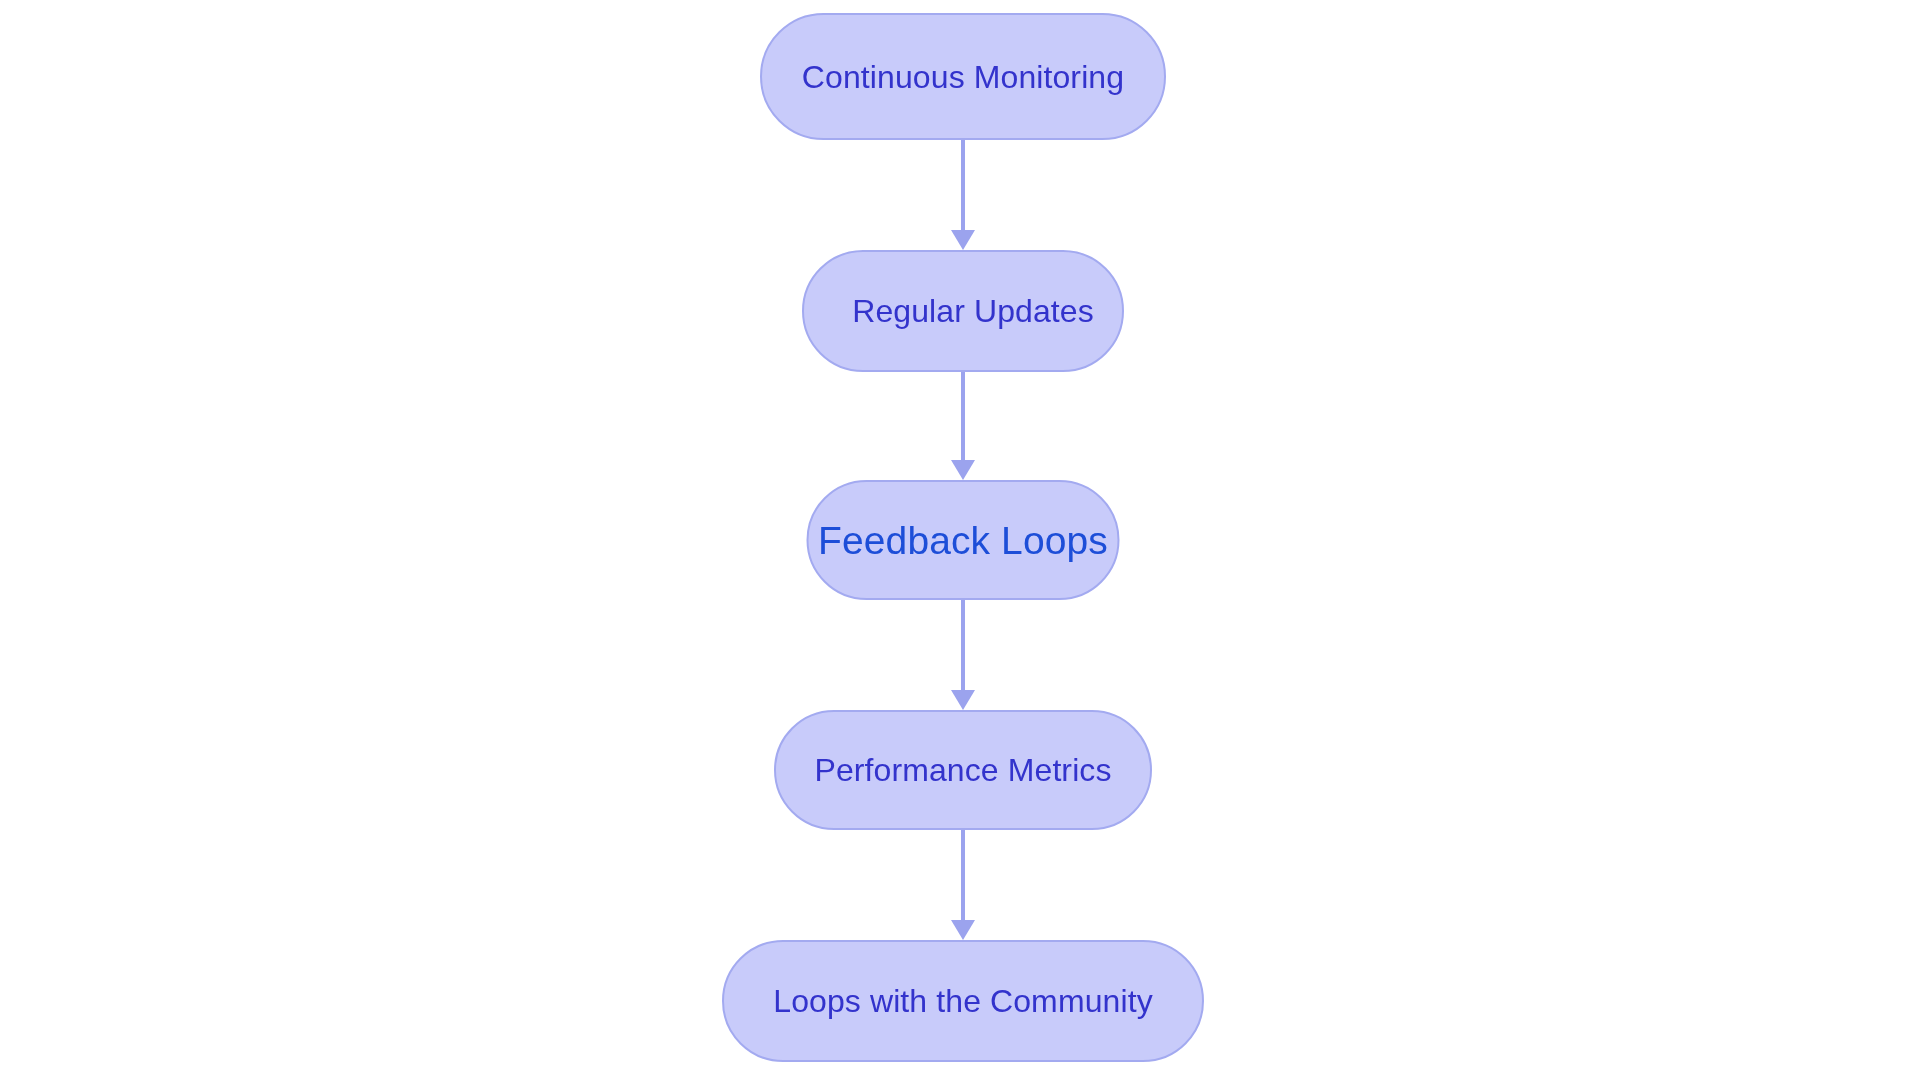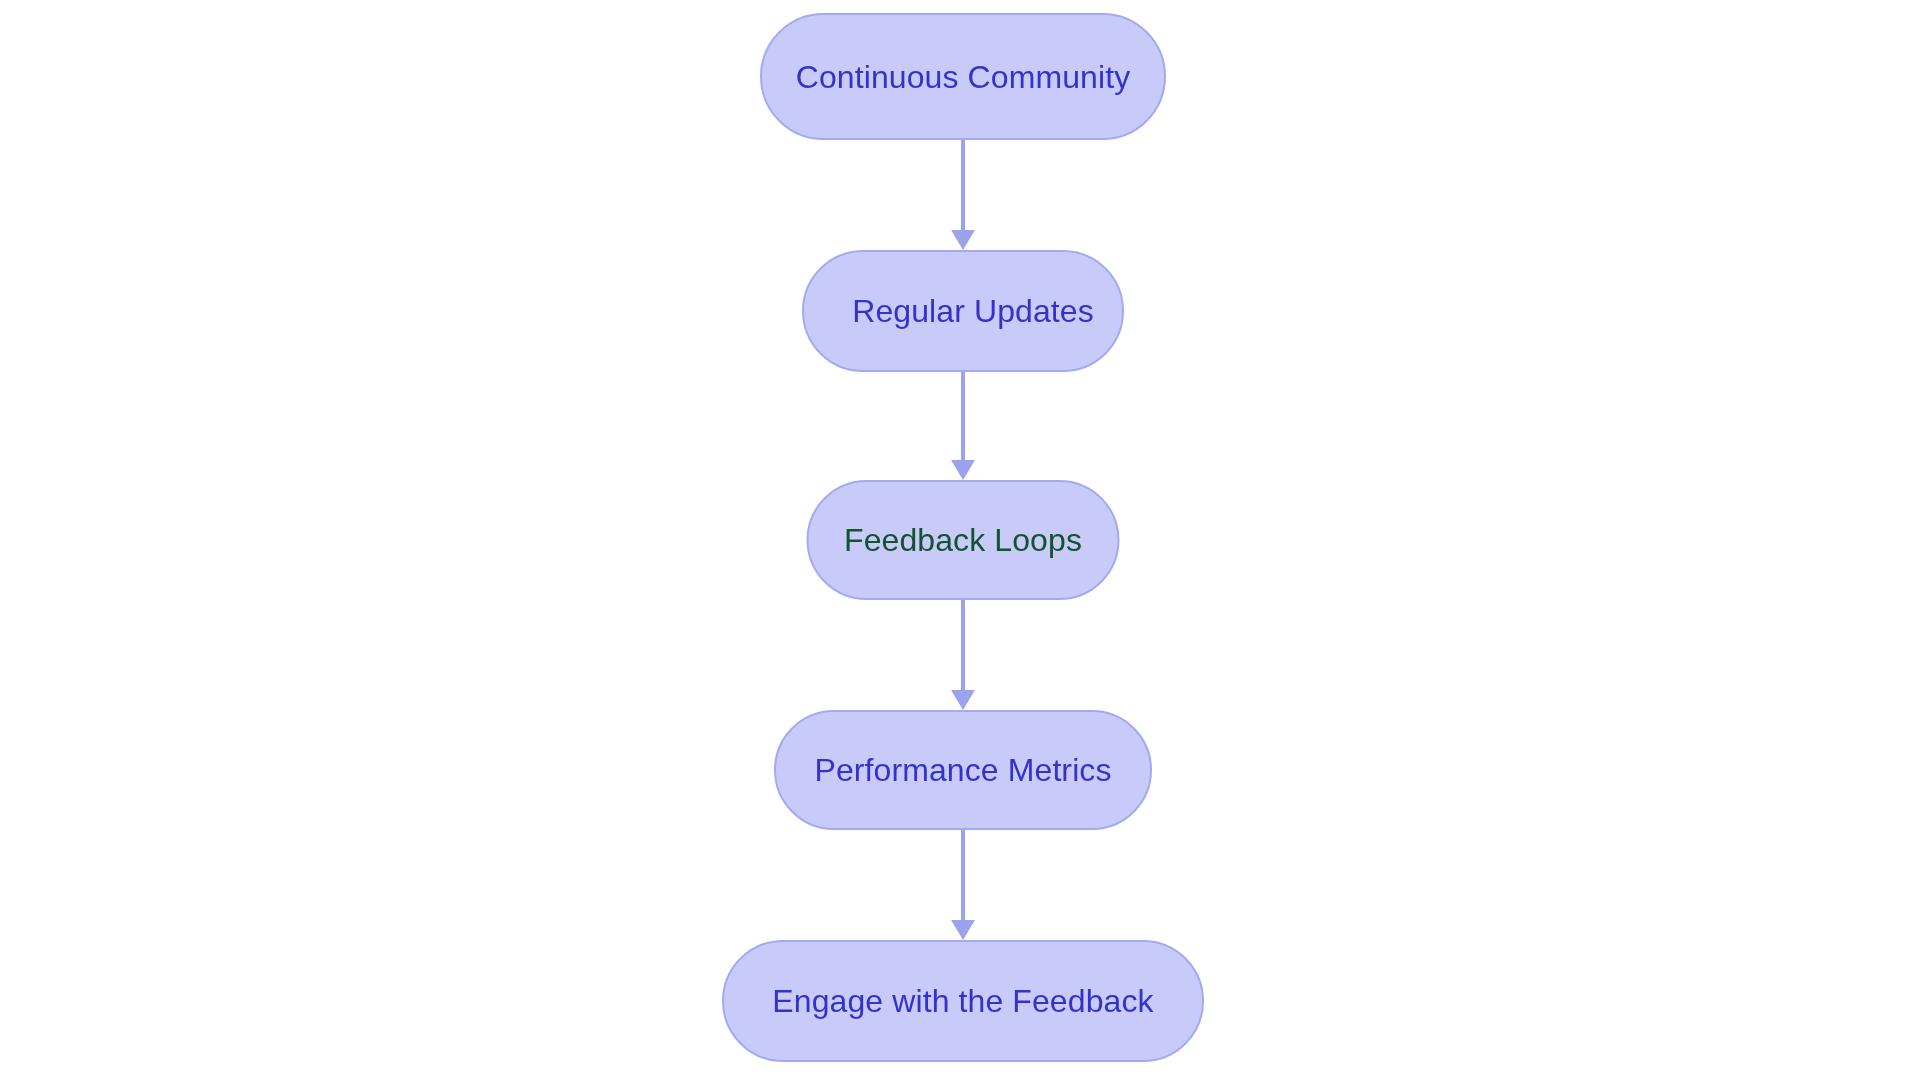--- a/index.html
+++ b/index.html
@@ -93,32 +93,32 @@
     <div class="connector-stem" style="width: 4px; height: 90px; background: rgb(155, 163, 238);"></div>
     <div class="connector-head" style="border-left-width: 12px; border-right-width: 12px; border-top-width: 20px; border-top-color: rgb(155, 163, 238);"></div>
   </div>
 
   <div class="connector" id="edge-4" style="left: 963px; top: 830px; width: 24px; height: 110px;">
     <div class="connector-stem" style="width: 4px; height: 90px; background: rgb(155, 163, 238);"></div>
     <div class="connector-head" style="border-left-width: 12px; border-right-width: 12px; border-top-width: 20px; border-top-color: rgb(155, 163, 238);"></div>
   </div>
 
   <div class="node" id="node-continuous-monitoring" style="left: 963px; top: 13px; width: 406px; height: 127px; background: rgb(200, 203, 250); border-color: rgb(163, 170, 240); border-width: 2px; font-size: 32px;">
-    <span class="node-label" style="color: rgb(51, 51, 204); font-size: 32px;">Continuous Community</span>
+    <span class="node-label" style="color: rgb(51, 51, 204); font-size: 32px;">Continuous Monitoring</span>
   </div>
 
   <div class="node" id="node-regular-updates" style="left: 963px; top: 250px; width: 322px; height: 122px; background: rgb(200, 203, 250); border-color: rgb(163, 170, 240); border-width: 2px; font-size: 32px;">
     <span class="node-label" style="color: rgb(51, 51, 204); font-size: 32px; margin-left: 20px;">Regular Updates</span>
   </div>
 
   <div class="node" id="node-feedback-loops" style="left: 963px; top: 480px; width: 313px; height: 120px; background: rgb(200, 203, 250); border-color: rgb(163, 170, 240); border-width: 2px; font-size: 32px;">
-    <span class="node-label" style="color: #14532d; font-size: 32px; text-align: center;">Feedback Loops</span>
+    <span class="node-label" style="color: #1d4ed8; font-size: 39px; text-align: center;">Feedback Loops</span>
   </div>
 
   <div class="node" id="node-performance-metrics" style="left: 963px; top: 710px; width: 378px; height: 120px; background: rgb(200, 203, 250); border-color: rgb(163, 170, 240); border-width: 2px; font-size: 32px;">
     <span class="node-label" style="color: rgb(51, 51, 204); font-size: 32px;">Performance Metrics</span>
   </div>
 
   <div class="node" id="node-engage-with-the-community" style="left: 963px; top: 940px; width: 482px; height: 122px; background: rgb(200, 203, 250); border-color: rgb(163, 170, 240); border-width: 2px; font-size: 32px;">
-    <span class="node-label" style="color: rgb(51, 51, 204); font-size: 32px;">Engage with the Feedback</span>
+    <span class="node-label" style="color: rgb(51, 51, 204); font-size: 32px;">Loops with the Community</span>
   </div>
 
 </div>
 
 </body></html>

